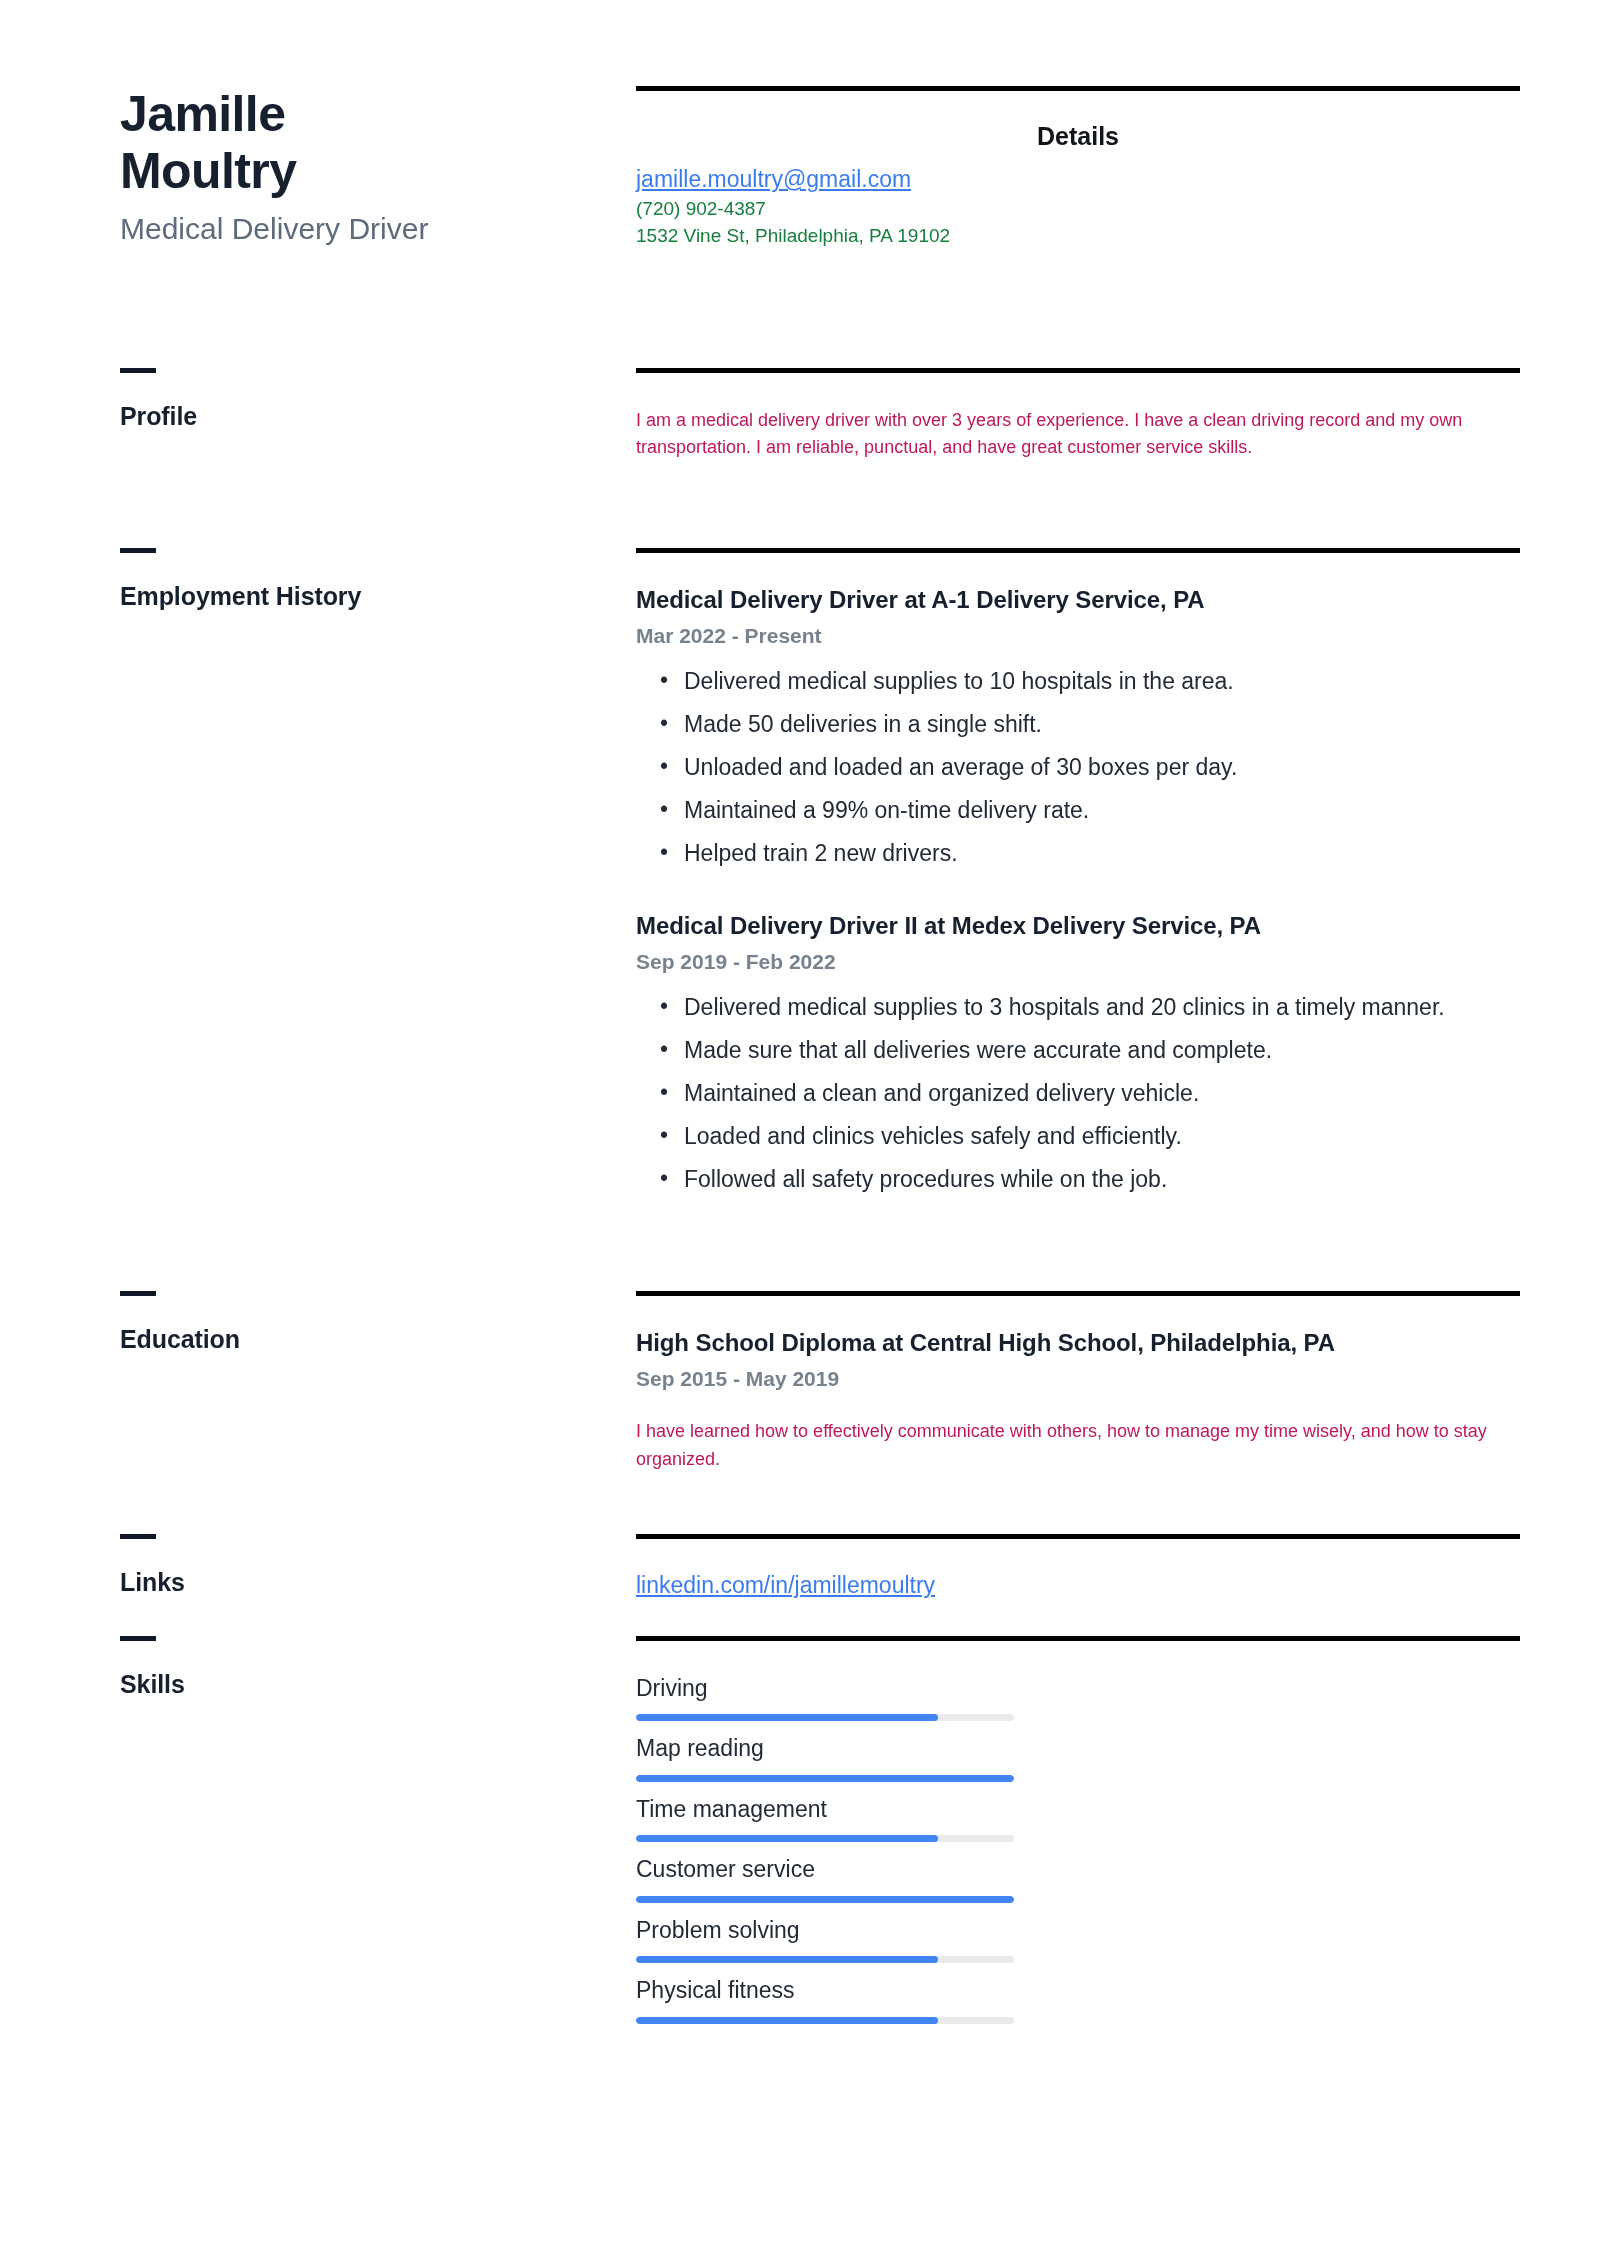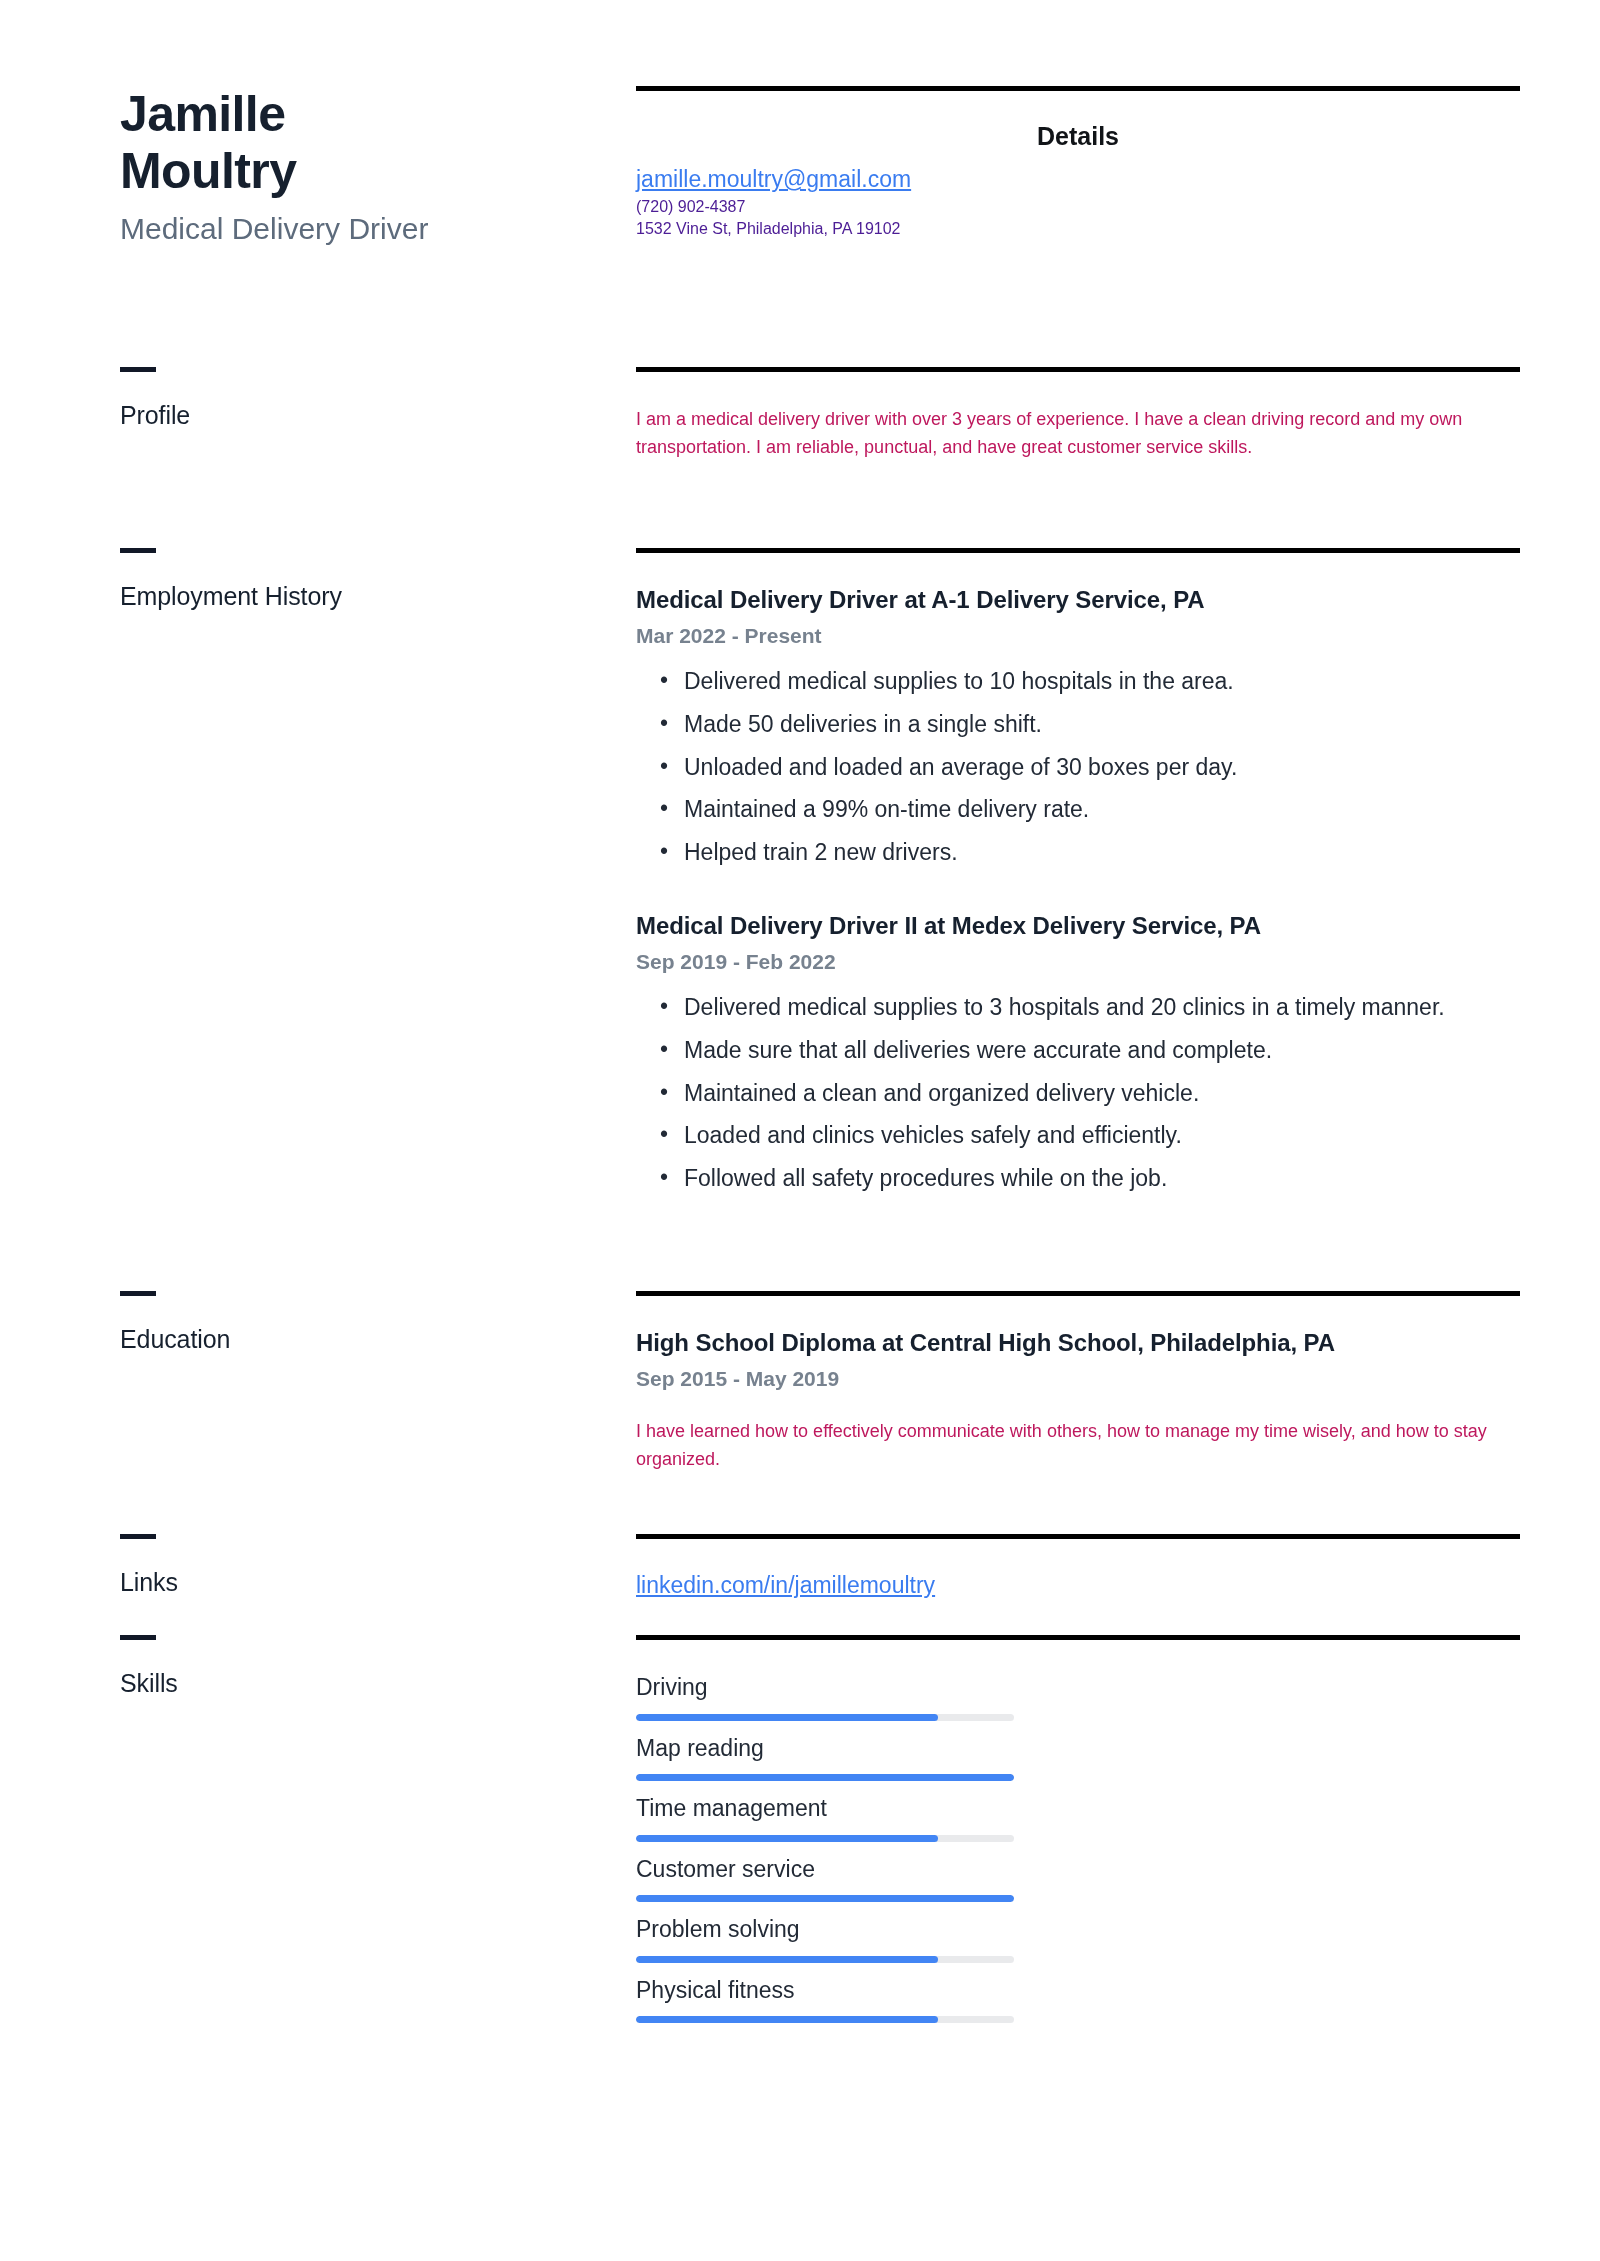--- a/index.html
+++ b/index.html
@@ -68,40 +68,40 @@
   
   .sec-dash {
     width: 36px;
     height: 5px;
     background: #111827;
     margin-bottom: 28px;
   }
 
   .sec-title {
     font-size: 25px;
-    font-weight: 400;
+    font-weight: 700;
     color: #16202e;
     letter-spacing: -0.1px;
     line-height: 1.2;
   }
 
   
   .details-head {
     font-size: 25px;
     font-weight: 700;
     color: #111418;
     margin-bottom: 12px;
     line-height: 1.2;
     text-align: center;
   }
 
   .detail-line {
-    font-size: 16px;
+    font-size: 19px;
     line-height: 1.42;
-    color: #4c1d95;
+    color: #15803d;
   }
 
   a.link {
     color: #3a7cf0;
     text-underline-offset: 2px;
     font-size: 23px;
     line-height: 1.42;
     display: inline-block;
   }
 

